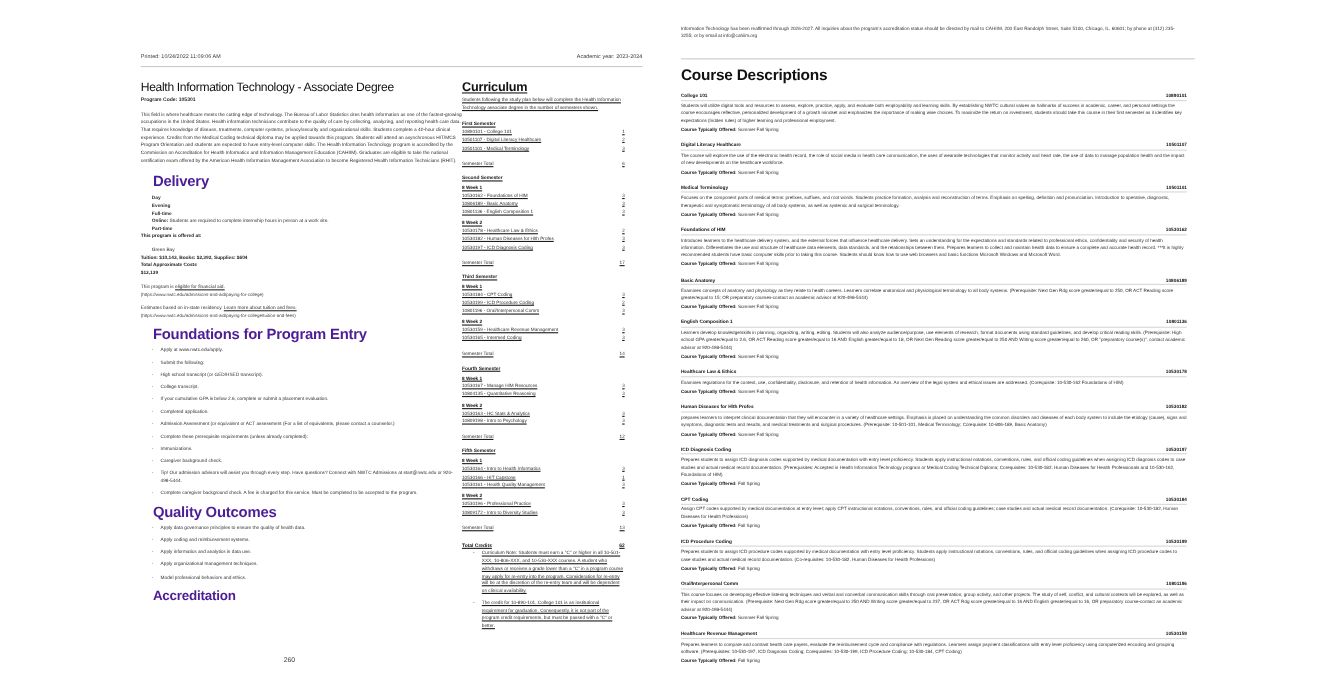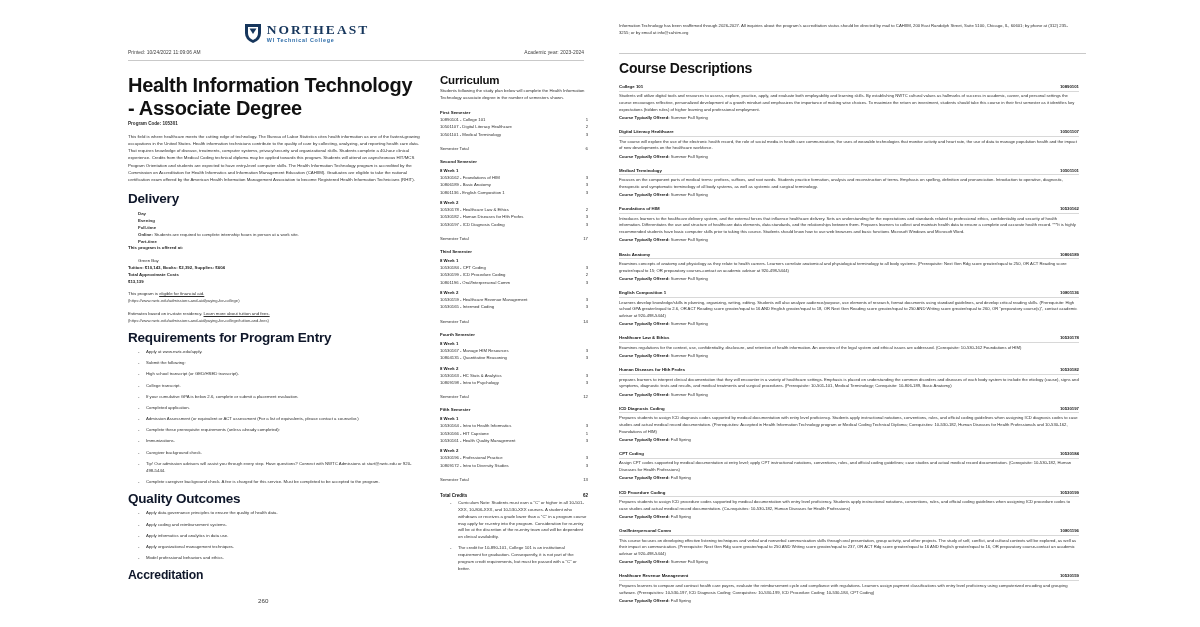--- a/index.html
+++ b/index.html
@@ -72,53 +72,54 @@
 
   .col-main {
     position: absolute;
     left: 128px; top: 74px;
     width: 292px;
     height: 545px;
     overflow: hidden;
   }
   .col-curr {
     position: absolute;
-    left: 440px; top: 74px;
+    left: 420px; top: 74px;
     width: 148px;
     height: 545px;
     overflow: hidden;
+    text-decoration: underline;
   }
 
   h1.title {
-    font-size: 20px;
+    font-size: 11px;
     line-height: 1.16;
-    font-weight: 700;
+    font-weight: 400;
     margin: 0 0 1px 0;
     letter-spacing: -0.3px;
     color: #111;
   }
   .progcode {
     font-size: 4.6px;
     font-weight: 700;
     color: #2b2b2b;
     margin-bottom: 7px;
   }
   .body-p {
     font-size: 4.35px;
     line-height: 1.62;
     color: #2e2e2e;
     margin: 0 0 8px 0;
     text-align: left;
   }
   h2.sect {
     font-size: 13.5px;
     font-weight: 700;
-    margin: 6px 0 4px 0;
+    margin: 6px 0 4px 11px;
     letter-spacing: -0.2px;
-    color: #0f172a;
+    color: #4c1d95;
   }
   h2.sect.sm { font-size: 12.2px; }
   .indent { padding-left: 10px; }
   .dl-line {
     font-size: 4.35px;
     line-height: 1.62;
     color: #2e2e2e;
   }
   .dl-line b { font-weight: 700; }
   .tight { font-size: 4.35px; line-height: 1.6; color:#2e2e2e; }
@@ -270,35 +271,20 @@
   }
   .pn-left { left: 258px; top: 597px; }
 </style>
 </head>
 <body>
 
 <div class="page">
 
   <div class="doc-left">
 
-    <div class="logo-wrap">
-      <div class="logo">
-        <span class="logo-mark">
-          <svg viewBox="0 0 20 22" width="20" height="22">
-            <path d="M2 2 L18 2 L18 11 Q18 18 10 21 Q2 18 2 11 Z" fill="#16365c"></path>
-            <path d="M5 5 L15 5 L15 11 Q15 16 10 18 Q5 16 5 11 Z" fill="#ffffff"></path>
-            <path d="M6.5 6.5 L13.5 6.5 L10 12 Z" fill="#16365c"></path>
-          </svg>
-        </span>
-        <span class="logo-text">
-          <div class="logo-name">NORTHEAST</div>
-          <div class="logo-sub">WI Technical College</div>
-        </span>
-      </div>
-    </div>
 
     <div class="meta-row">
       <span>Printed: 10/24/2022 11:09:06 AM</span>
       <span>Academic year: 2023-2024</span>
     </div>
     <div class="hr-top"></div>
 
     <div class="col-main">
       <h1 class="title">Health Information Technology - Associate Degree</h1>
       <div class="progcode">Program Code: 105301</div>
@@ -320,21 +306,21 @@
       <div class="bold-sm">Tuition: $10,143, Books: $2,392, Supplies: $604</div>
       <div class="bold-sm">Total Approximate Costs</div>
       <div class="bold-sm">$13,139</div>
       <div class="spacer6"></div>
       <div class="tight"><span>This program is </span><a class="link" href="#">eligible for financial aid.</a></div>
       <div class="url">(https://www.nwtc.edu/admissions-and-aid/paying-for-college)</div>
       <div class="spacer6"></div>
       <div class="tight"><span>Estimates based on in-state residency. </span><a class="link" href="#">Learn more about tuition and fees.</a></div>
       <div class="url">(https://www.nwtc.edu/admissions-and-aid/paying-for-college/tuition-and-fees)</div>
 
-      <h2 class="sect">Requirements for Program Entry</h2>
+      <h2 class="sect">Foundations for Program Entry</h2>
       <ul class="blist">
         <li>Apply at www.nwtc.edu/apply.</li>
         <li>Submit the following:</li>
         <li>High school transcript (or GED/HSED transcript).</li>
         <li>College transcript.</li>
         <li>If your cumulative GPA is below 2.6, complete or submit a placement evaluation.</li>
         <li>Completed application.</li>
         <li>Admission Assessment (or equivalent or ACT assessment (For a list of equivalents, please contact a counselor.)</li>
         <li>Complete these prerequisite requirements (unless already completed):</li>
         <li>Immunizations.</li>

